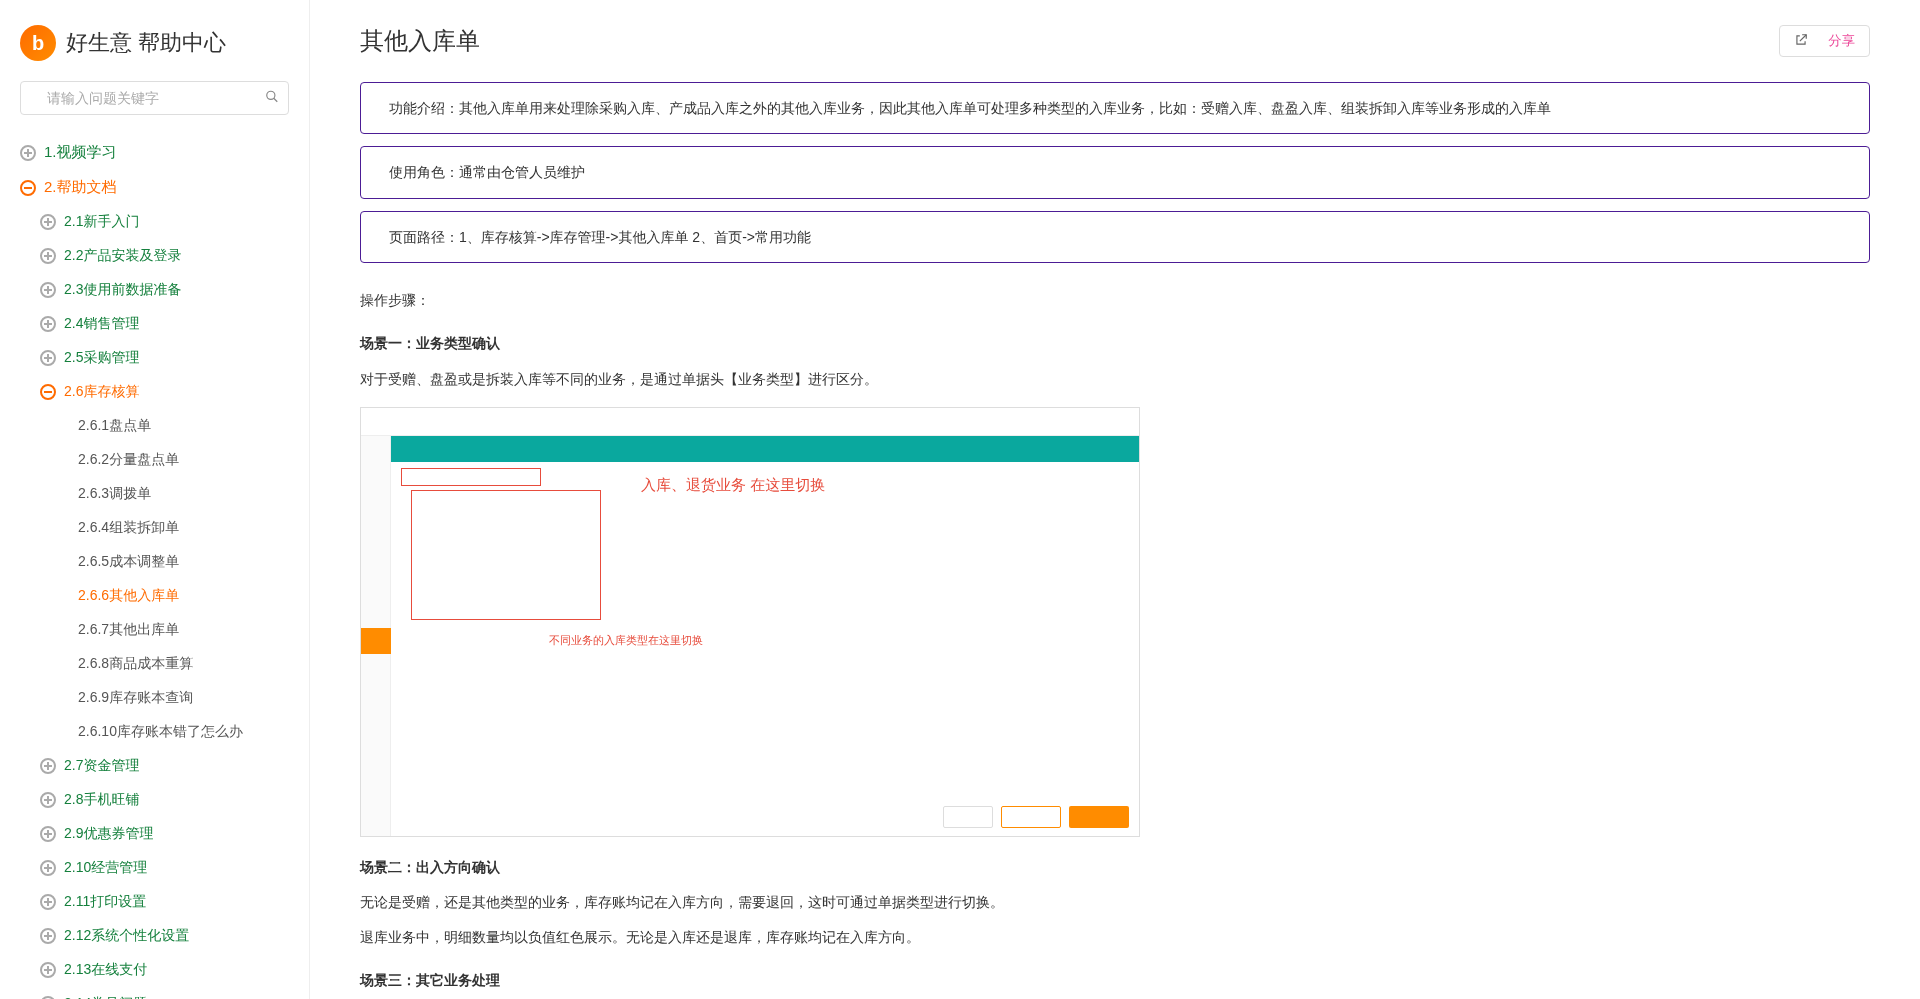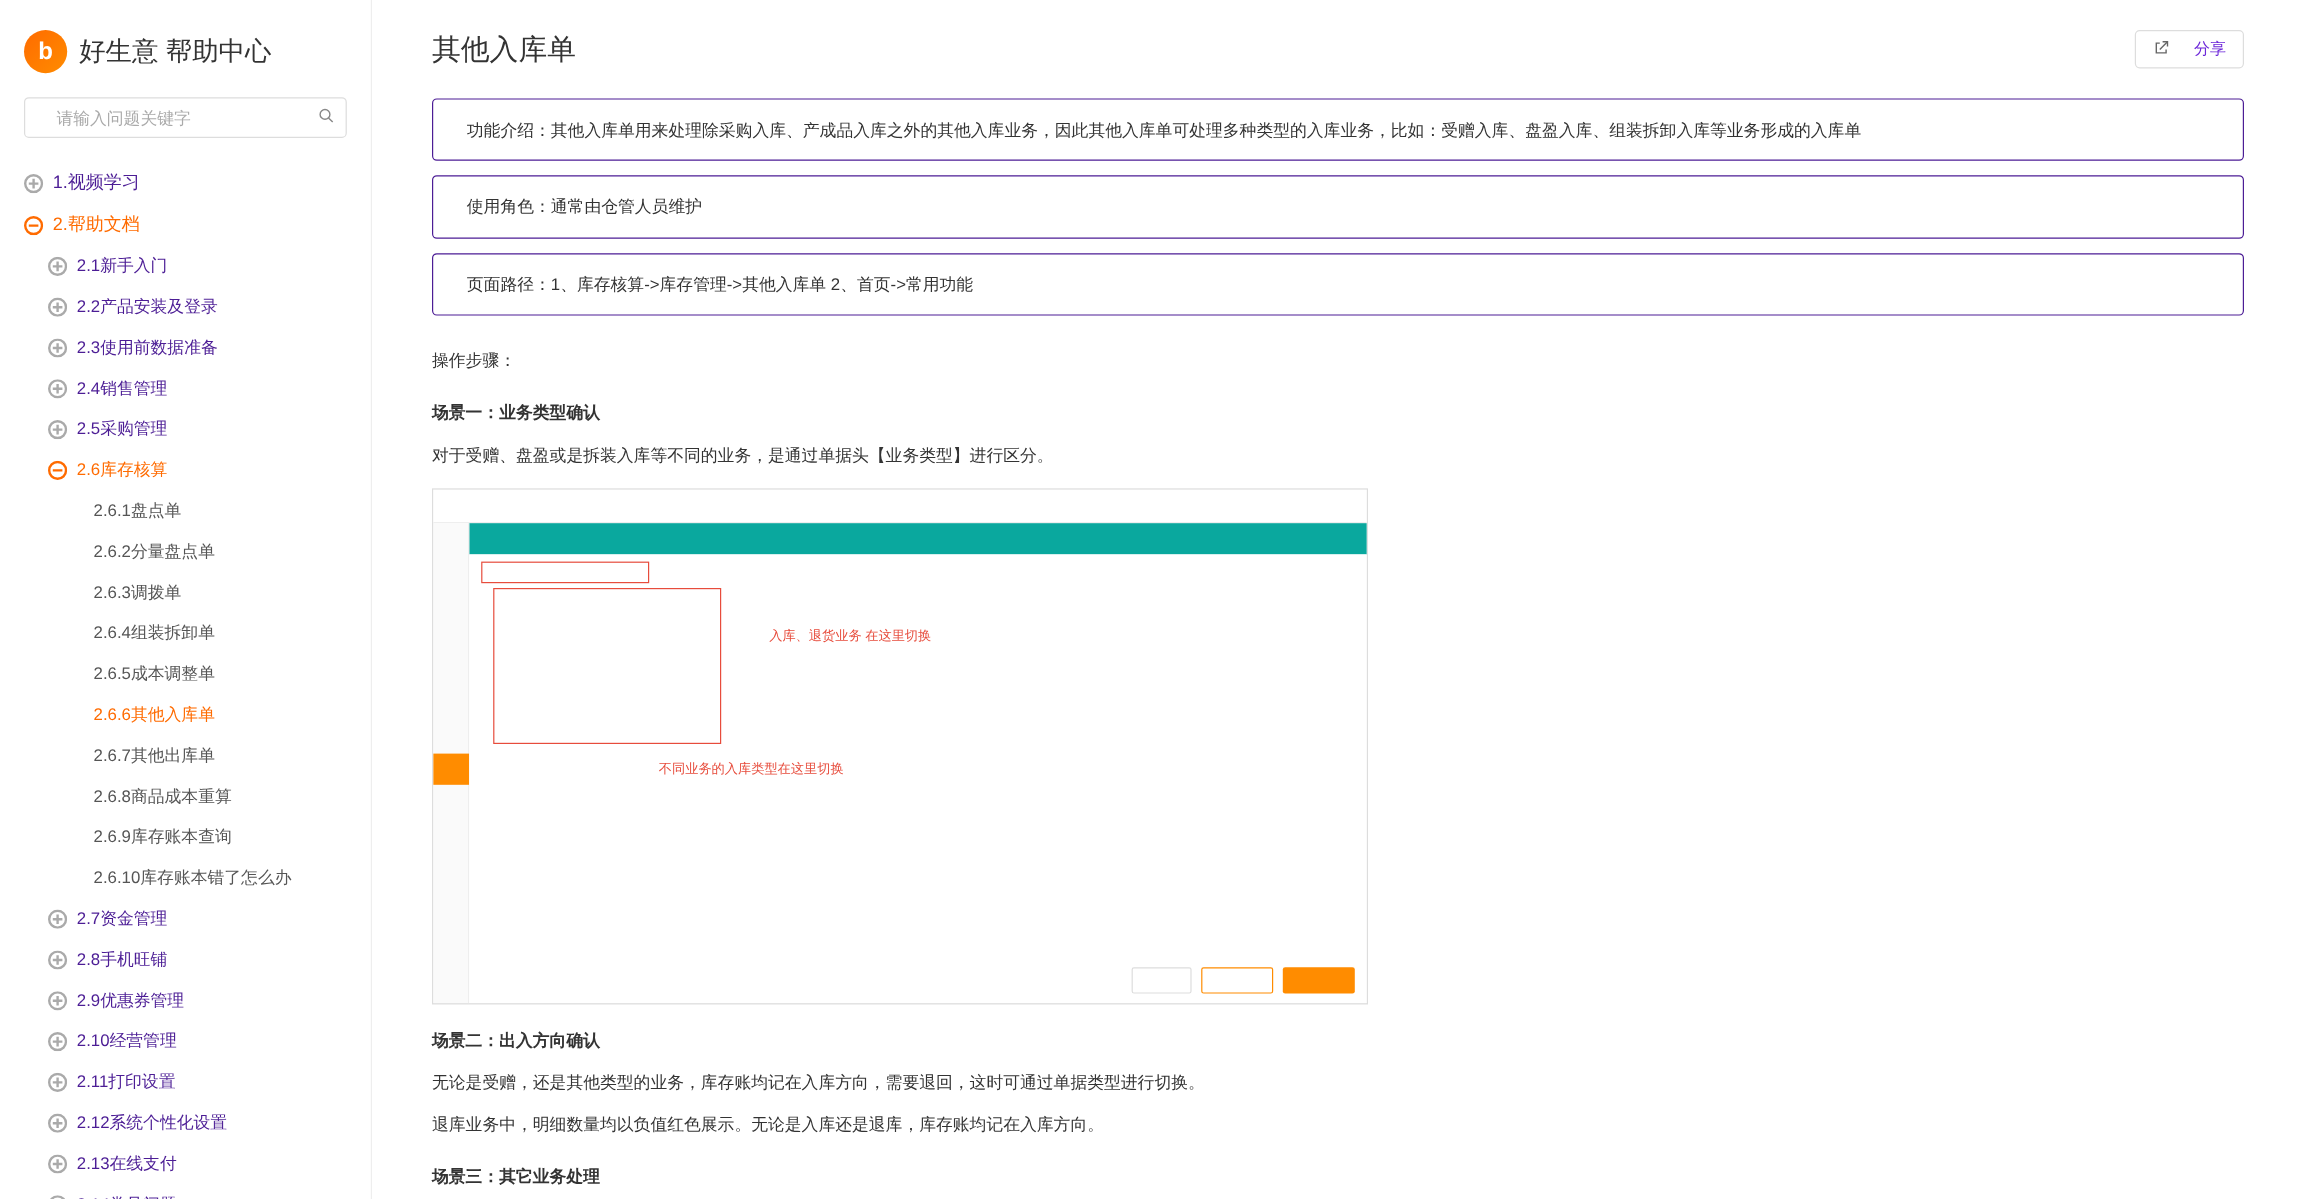--- a/index.html
+++ b/index.html
@@ -7,46 +7,46 @@
 .container { display: flex; width: 1920px; }
 .sidebar { width: 310px; padding: 25px 20px; border-right: 1px solid #eee; }
 .logo-row { display: flex; align-items: center; margin-bottom: 20px; }
 .logo-circle { width: 36px; height: 36px; border-radius: 50%; background: linear-gradient(135deg, #ff6b00, #ff8c00); display: flex; align-items: center; justify-content: center; margin-right: 10px; }
 .logo-text { color: #fff; font-weight: bold; font-size: 20px; }
 .logo-title { font-size: 22px; color: #333; }
 .search-wrap { position: relative; margin-bottom: 20px; }
 .search-input { width: 100%; padding: 8px 35px 8px 26px; border: 1px solid #ddd; border-radius: 4px; font-size: 14px; outline: none; }
 .search-input::placeholder { color: #aaa; }
 .search-icon { position: absolute; right: 10px; top: 50%; transform: translateY(-50%); color: #999; }
-.nav-item { display: flex; align-items: center; padding: 8px 0; cursor: pointer; color: #4c1d95; }
+.nav-item { display: flex; align-items: center; padding: 8px 0; cursor: pointer; color: #15803d; }
 .nav-icon { width: 16px; height: 16px; margin-right: 8px; display: inline-flex; align-items: center; justify-content: center; }
 .nav-item.active { color: #ff6b00; }
 .nav-item.lvl1 { font-size: 15px; }
 .nav-item.lvl2 { padding-left: 20px; }
 .nav-item.lvl3 { padding-left: 58px; color: #555; align-items: flex-end; }
 .nav-item.lvl3.active { color: #ff6b00; }
 .main { flex: 1; padding: 25px 50px; }
 .page-header { display:flex; justify-content: space-between; align-items: center; margin-bottom: 25px; }
 .page-title { font-size: 24px; font-weight: 500; }
-.share-btn { border: 1px solid #ddd; background: #fff; padding: 6px 14px; border-radius: 4px; cursor: pointer; color: #6d28d9; display:flex; align-items:center; gap:20px; }
+.share-btn { border: 1px solid #ddd; background: #fff; padding: 6px 14px; border-radius: 4px; cursor: pointer; color: #ec4899; display:flex; align-items:center; gap:20px; }
 .info-box { border: 1px solid #4c1d95; border-radius: 4px; padding: 14px 28px; margin-bottom: 12px; line-height: 1.6; }
 .info-label { font-weight: 500; }
 .content-section { margin-top: 25px; }
 .content-section .section-label { margin-bottom: 3px; }
 .content-section p { margin: 10px 0; line-height: 1.8; }
 .content-section .scene-title { font-weight: 600; margin-top: 18px; margin-bottom: 8px; }
 .screenshot-placeholder { width: 780px; height: 430px; border: 1px solid #ddd; margin: 15px 0; background: #f8f8f8; display:flex; align-items:center; justify-content:center; color:#bbb; font-size:13px; position:relative; overflow:hidden; }
 .screenshot-placeholder .mock-topbar { position:absolute; top:0; left:0; right:0; height:28px; background:#fff; border-bottom:1px solid #eee; }
 .screenshot-placeholder .mock-tabbar { position:absolute; top:28px; left:30px; right:0; height:26px; background:#0aa89e; }
 .screenshot-placeholder .mock-sidebar { position:absolute; top:28px; left:0; width:30px; bottom:0; background:#fafafa; border-right:1px solid #eee; }
 .screenshot-placeholder .mock-orange { position:absolute; top:220px; left:0; width:30px; height:26px; background:#ff8c00; }
 .screenshot-placeholder .mock-body { position:absolute; top:54px; left:30px; right:0; bottom:0; background:#fff; }
 .screenshot-placeholder .mock-redbox1 { position:absolute; border:1px solid #e74c3c; top:60px; left:40px; width:140px; height:18px; }
 .screenshot-placeholder .mock-redbox2 { position:absolute; border:1px solid #e74c3c; top:82px; left:50px; width:190px; height:130px; }
-.screenshot-placeholder .mock-redlabel1 { position:absolute; color:#e74c3c; font-size:11px; top:68px; left:280px;margin-top:46px; }
+.screenshot-placeholder .mock-redlabel1 { position:absolute; color:#e74c3c; font-size:15px; top:68px; left:280px; }
 .screenshot-placeholder .mock-redlabel2 { position:absolute; color:#e74c3c; font-size:11px; top:225px; left:188px; }
 .screenshot-placeholder .mock-savebtn { position:absolute; bottom:8px; right:10px; width:60px; height:22px; background:#ff8c00; border-radius:2px; }
 .screenshot-placeholder .mock-btn2 { position:absolute; bottom:8px; right:78px; width:60px; height:22px; border:1px solid #ff8c00; border-radius:2px; }
 .screenshot-placeholder .mock-btn3 { position:absolute; bottom:8px; right:146px; width:50px; height:22px; border:1px solid #ddd; border-radius:2px; }
 </style>
 </head>
 <body>
 
 <div class="container">
   <aside class="sidebar">

